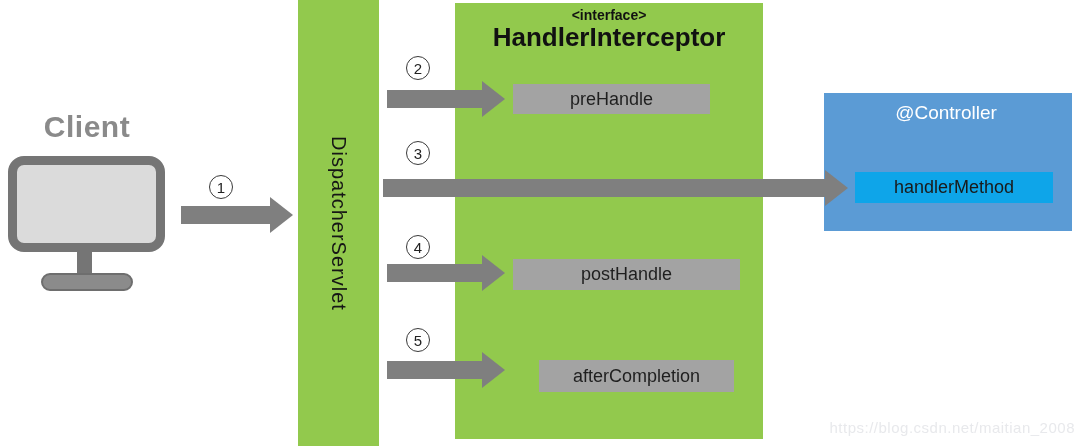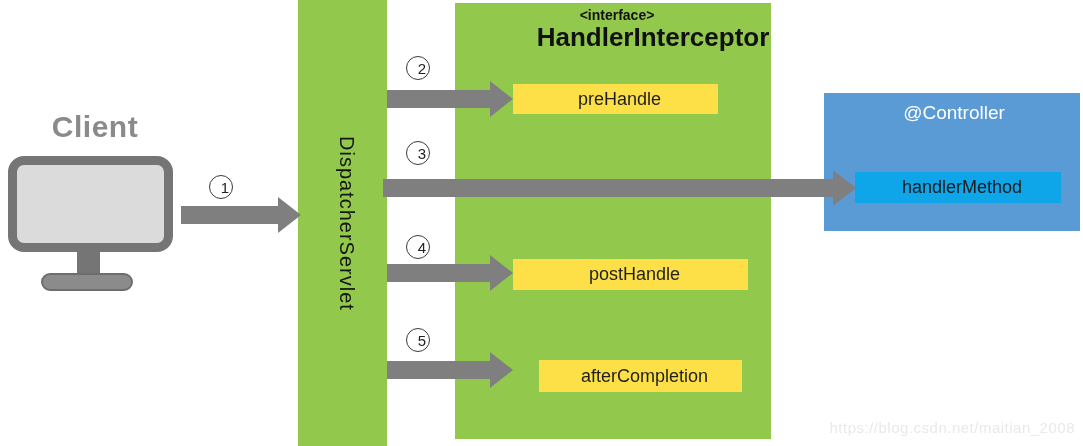--- a/index.html
+++ b/index.html
@@ -1,20 +1,20 @@
 <!DOCTYPE html>
 <html><head>
 <meta charset="utf-8">
 <style>
   html, body { margin: 0; padding: 0; background: #ffffff; }
   body {
     width: 1083px; height: 446px; position: relative; overflow: hidden;
     font-family: "Liberation Sans", "DejaVu Sans", sans-serif;
   }
-  .abs { position: absolute; padding-left: 8px; }
+  .abs { position: absolute; }
 
   
   .client-label {
     left: 0; top: 110px; width: 174px; text-align: center;
     font-size: 30px; font-weight: bold; color: #8a8a8a; letter-spacing: 0.5px;
   }
   .monitor-screen {
     left: 8px; top: 156px; width: 139px; height: 78px;
     border: 9px solid #757575; border-radius: 16px; background: #dbdbdb;
   }
@@ -35,24 +35,24 @@
   }
 
   
   .interceptor-box { left: 455px; top: 3px; width: 308px; height: 436px; background: #92C94D; z-index: 1; }
   .interceptor-stereotype {
     left: 455px; top: 7px; width: 308px; text-align: center;
     font-size: 14px; font-weight: bold; color: #111111; z-index: 2;
   }
   .interceptor-title {
     left: 455px; top: 22px; width: 308px; text-align: center;
-    font-size: 26px; font-weight: bold; color: #111111; z-index: 2; margin-left: 36px;
+    font-size: 26px; font-weight: bold; color: #111111; z-index: 2;
   }
   .method-box {
-    background: #fde047; z-index: 3; display: flex; align-items: center; justify-content: center;
+    background: #a3a3a3; z-index: 3; display: flex; align-items: center; justify-content: center;
     font-size: 18px; color: #1f1f1f;
   }
   .method-prehandle      { left: 513px; top: 84px;  width: 197px; height: 30px; }
   .method-posthandle     { left: 513px; top: 259px; width: 227px; height: 31px; }
   .method-aftercompletion{ left: 539px; top: 360px; width: 195px; height: 32px; }
 
   
   .controller-box { left: 824px; top: 93px; width: 248px; height: 138px; background: #5B9BD5; z-index: 1; }
   .controller-title {
     left: 824px; top: 100px; width: 244px; text-align: center;

